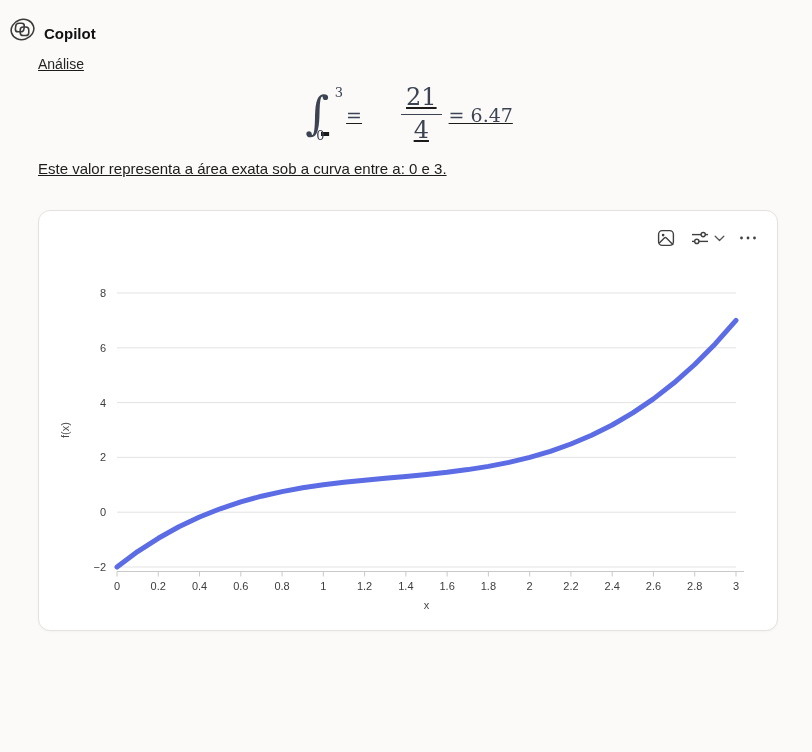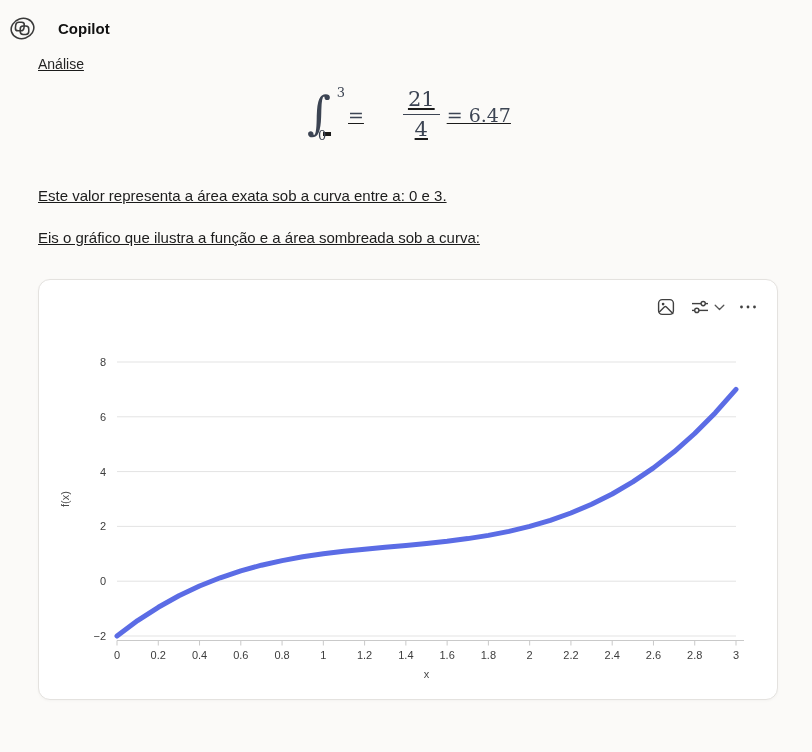--- a/index.html
+++ b/index.html
@@ -5,45 +5,45 @@
   * { margin:0; padding:0; box-sizing:border-box; }
   html,body { width:812px; height:752px; overflow:hidden; }
   body {
     background:#fbfaf8;
     font-family:"Liberation Sans", sans-serif;
     color:#1b1b1b;
   }
   .page { padding:14px 34px 0 10px; }
 
   
-  .app-header { display:flex; align-items:center; gap:23px; height:28px; }
+  .app-header { display:flex; align-items:flex-end; gap:9px; height:28px; }
   .app-name { font-size:15px; font-weight:700; color:#111; }
 
   .content { margin-left:28px;text-decoration:underline; }
   .status-label { margin-top:14px; font-size:14px; color:#242424; }
   .page-title { margin-top:21px; font-size:19.5px; font-weight:700; color:#101010; letter-spacing:.1px; }
 
   
   .formula {
     margin:14px auto 0; width:fit-content;
     display:flex; align-items:center; gap:7px;
     font-family:"DejaVu Serif","Liberation Serif",serif;
     color:#3c4453; font-size:19px; height:58px;
   }
   .integral-wrap { position:relative; padding:0 10px 0 2px; }
   .int-glyph { font-size:46px; line-height:52px; display:block; transform:translateY(-2px); }
   .int-sup { position:absolute; top:-4px; right:-4px; font-size:13px; }
   .int-sub { position:absolute; bottom:-2px; left:13px; font-size:13px; }
   .math-it { font-style:italic; letter-spacing:.3px; }
-  .frac { display:inline-flex; flex-direction:column; align-items:center; font-size:21px; line-height:1.15; transform:translateY(-1px);margin-left:32px; }
+  .frac { display:inline-flex; flex-direction:column; align-items:center; font-size:24px; line-height:1.15; transform:translateY(-1px);margin-left:32px; }
   .frac .num { padding:0 5px 2px; border-bottom:1.3px solid #3c4453; }
   .frac .den { padding-top:2px; }
 
   .paragraph { font-size:15px; color:#1c1c1c; }
-  .p1 { margin-top:43px; }
+  .p1 { margin-top:16px; }
   .p2 { margin-top:25px; }
 
   
   .chart-card {
     position:relative; margin-top:33px;
     width:740px; height:421px;
     background:#ffffff;
     border:1px solid #e4e2df; border-radius:12px;
     box-shadow:0 1px 3px rgba(0,0,0,.03);
   }
@@ -81,21 +81,20 @@
       </span>
       <span>=</span>
       <span class="frac">
         <span class="num">21</span>
         <span class="den">4</span>
       </span>
       <span>= 6.47</span>
     </div>
 
     <p class="paragraph p1">Este valor representa a área exata sob a curva entre a: 0 e 3.</p>
-    <p class="paragraph p2">Eis o gráfico que ilustra a função e a área sombreada sob a curva:</p>
 
     <div class="chart-card">
       <div class="card-toolbar">
         <button class="icon-btn" title="">
           <span style="display:flex;">
             <svg width="20" height="20" viewBox="0 0 20 20">
               <rect x="2.6" y="2.6" width="14.8" height="14.8" rx="3.6" fill="none" stroke="#404040" stroke-width="1.4"></rect>
               <circle cx="7.1" cy="7.1" r="1.35" fill="#404040"></circle>
               <path d="M3.6 14.8 L8.3 10.1 a1.5 1.5 0 0 1 2.1 0 L16.8 16.5" fill="none" stroke="#404040" stroke-width="1.4" stroke-linecap="round"></path>
             </svg>

